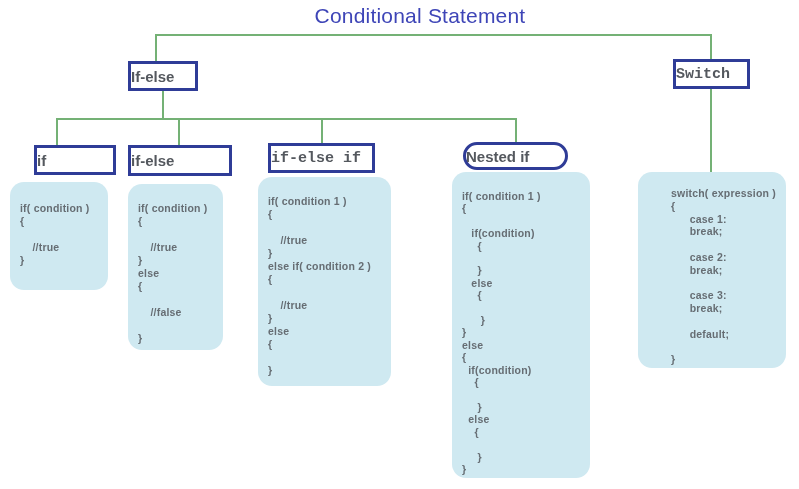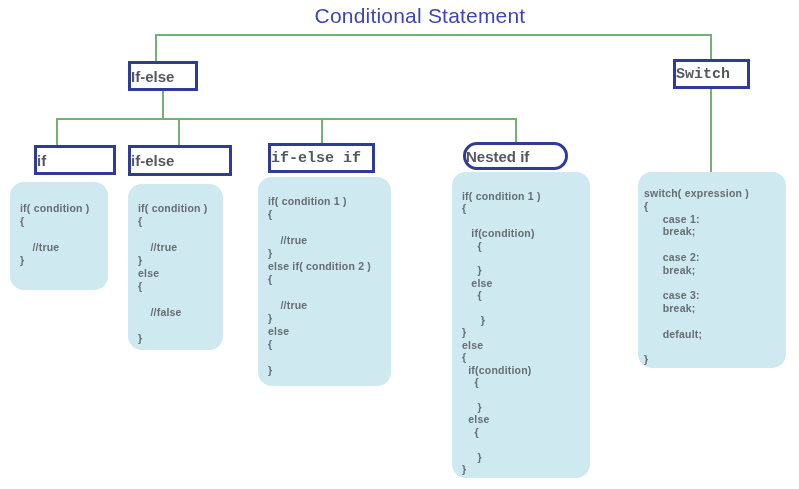--- a/index.html
+++ b/index.html
@@ -60,21 +60,21 @@
   #box-switch-branch  { left: 673px; top: 59px;  width: 77px;  height: 30px; font-family: Liberation Mono, monospace; }
   #box-if             { left: 16px;  top: 145px; width: 82px;  height: 30px; margin-left: 18px; }
   #box-if-else        { left: 128px; top: 145px; width: 104px; height: 31px; }
   #box-if-else-if     { left: 268px; top: 143px; width: 107px; height: 30px; font-family: Liberation Mono, monospace; }
   #box-nested-if      { left: 463px; top: 142px; width: 105px; height: 28px; border-radius: 14px; }
   
   #code-if         { left: 10px;  top: 182px; width: 98px;  height: 108px; padding: 20px 0 0 10px; line-height: 13px; }
   #code-if-else    { left: 128px; top: 184px; width: 95px;  height: 166px; padding: 18px 0 0 10px; line-height: 13px; }
   #code-if-else-if { left: 258px; top: 177px; width: 133px; height: 209px; padding: 18px 0 0 10px; line-height: 13px; }
   #code-nested-if  { left: 452px; top: 172px; width: 138px; height: 306px; padding: 18px 0 0 10px; line-height: 12.4px; }
-  #code-switch     { left: 638px; top: 172px; width: 148px; height: 196px; padding: 15px 0 0 6px; line-height: 12.8px; }
+  #code-switch     { left: 638px; top: 172px; width: 148px; height: 196px; padding: 15px 0 0 33px; line-height: 12.8px; }
 </style>
 </head>
 <body>
 
 <div class="canvas">
 
   <div class="title">Conditional Statement</div>
 
   <div class="hline" style="left:155px; top:34px; width:557px;"></div>
   <div class="vline" style="left:155px; top:34px; height:27px;"></div>

